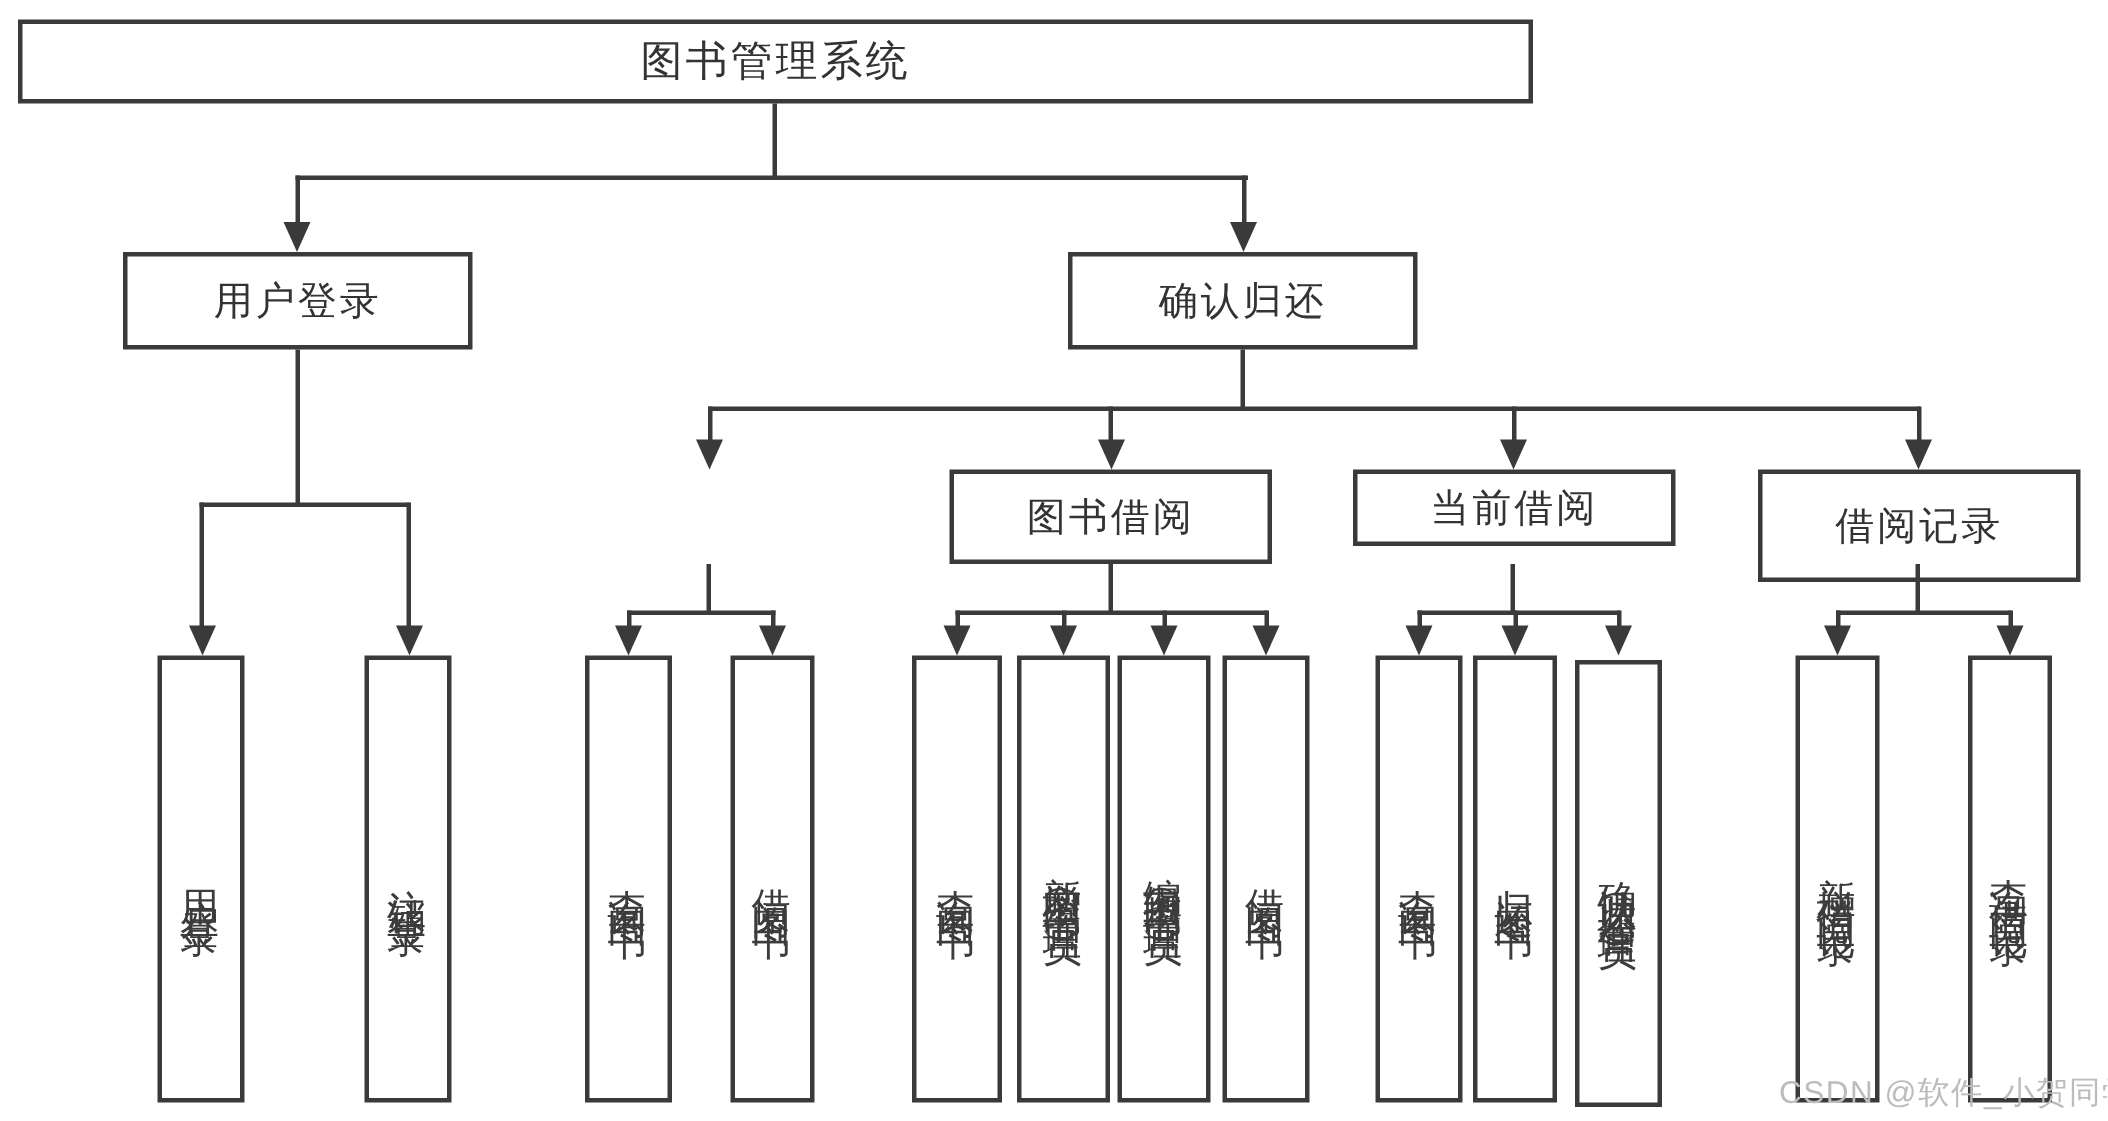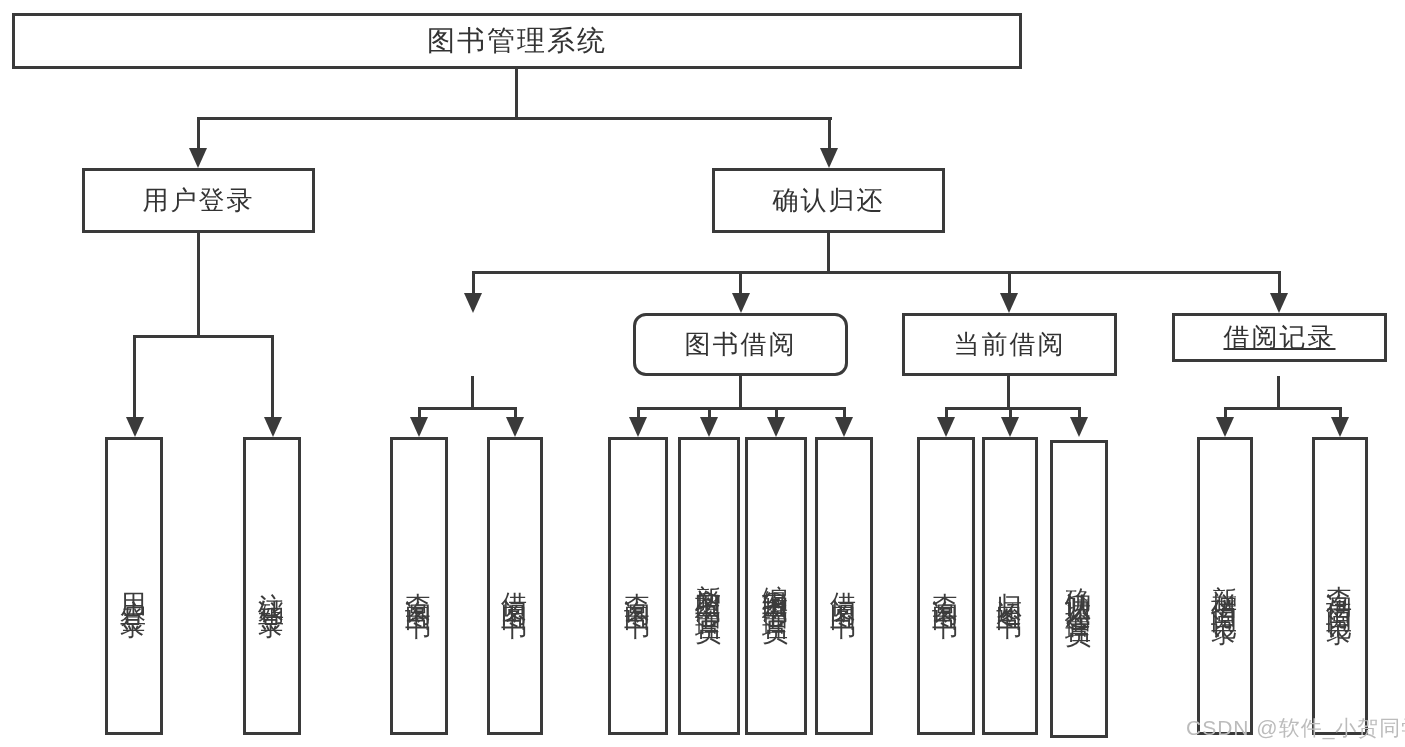--- a/index.html
+++ b/index.html
@@ -37,27 +37,27 @@
     <span>图书管理系统</span>
   </div>
 
   <div class="node hnode" style="left:82px;top:168px;width:233px;height:65px;">
     <span>用户登录</span>
   </div>
   <div class="node hnode" style="left:712px;top:168px;width:233px;height:65px;">
     <span>确认归还</span>
   </div>
 
-  <div class="node hnode" style="left:633px;top:313px;width:215px;height:63px;border-radius:13px;">
+  <div class="node hnode" style="left:633px;top:313px;width:215px;height:63px;">
     <span>图书借阅</span>
   </div>
-  <div class="node hnode" style="left:902px;top:313px;width:215px;height:63px;">
+  <div class="node hnode" style="left:902px;top:313px;width:215px;height:51px;">
     <span>当前借阅</span>
   </div>
-  <div class="node hnode" style="left:1172px;top:313px;width:215px;height:49px;text-decoration:underline;">
+  <div class="node hnode" style="left:1172px;top:313px;width:215px;height:75px;">
     <span>借阅记录</span>
   </div>
 
   <div class="node leaf" style="left:105px;top:437px;width:58px;height:298px;">
     <span class="leaf-text" style="letter-spacing: 7px;">用户登录</span>
   </div>
   <div class="node leaf" style="left:243px;top:437px;width:58px;height:298px;">
     <span class="leaf-text" style="letter-spacing: 7px;">注销登录</span>
   </div>
 

